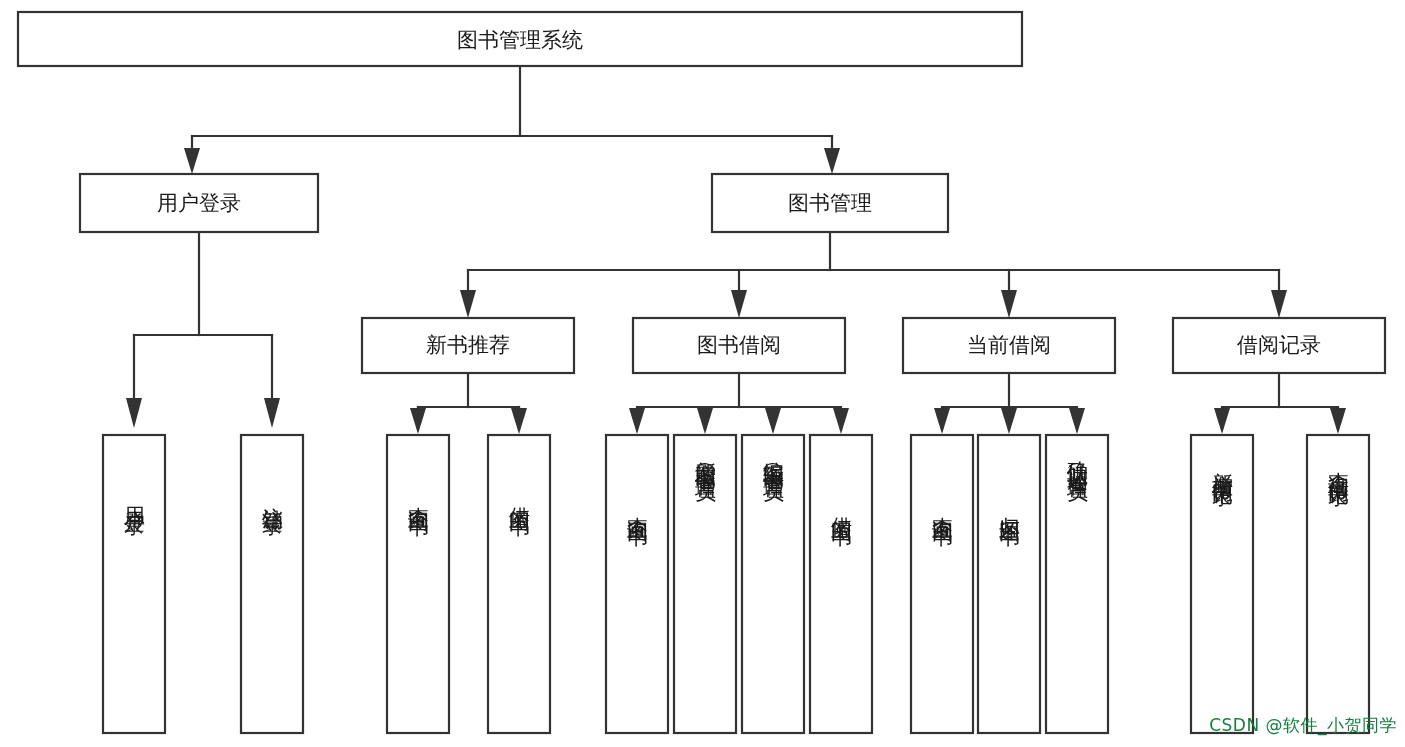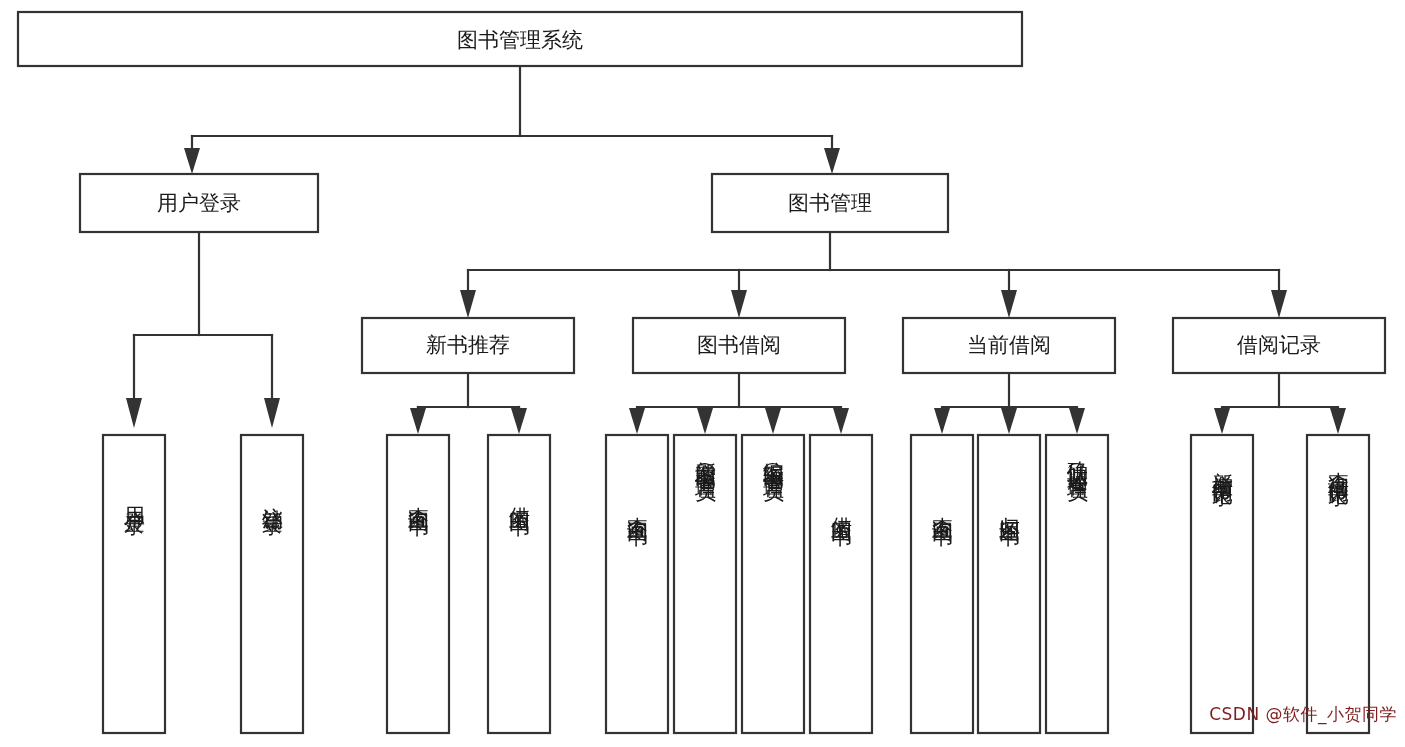--- a/index.html
+++ b/index.html
@@ -62,24 +62,24 @@
     font-family: "DejaVu Sans", "Liberation Sans", sans-serif;
     font-size: 21px;
     line-height: 1;
     letter-spacing: 3px;
     color: #1a1a1a;
     white-space: nowrap;
   }
   .watermark {
     position: absolute;
     right: 8px;
-    bottom: 21px;
+    bottom: 10px;
     font-family: "DejaVu Sans", "Liberation Sans", sans-serif;
     font-size: 17px;
-    color: #7f1d1d;
+    color: #15803d;
     white-space: nowrap;
     letter-spacing: 0.5px;
   }
 </style>
 </head>
 <body>
 
 <div id="diagram-root">
 
   <svg class="flow" viewBox="0 0 1405 747" xmlns="http://www.w3.org/2000/svg">

